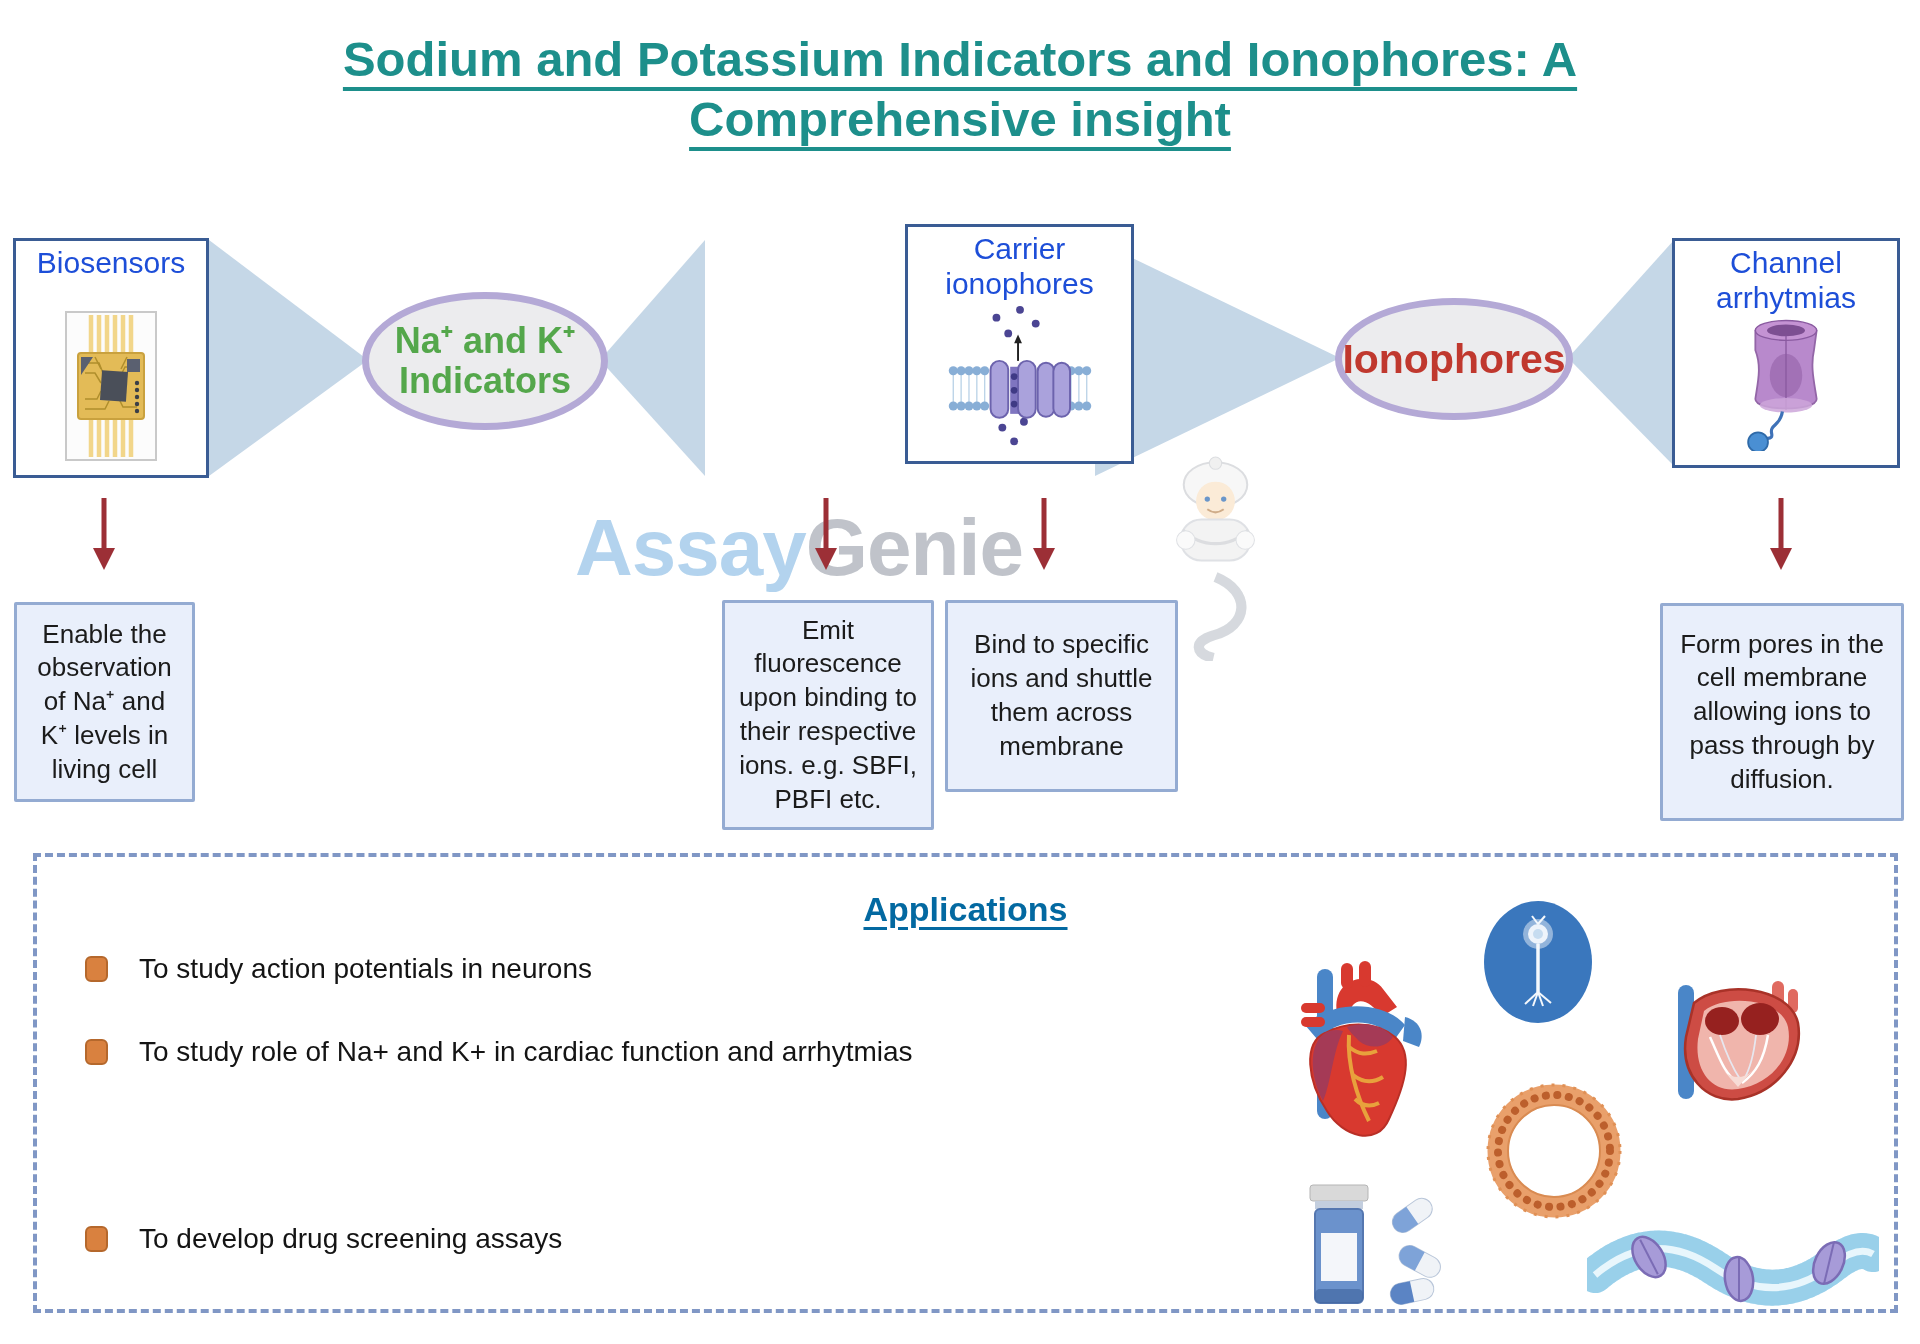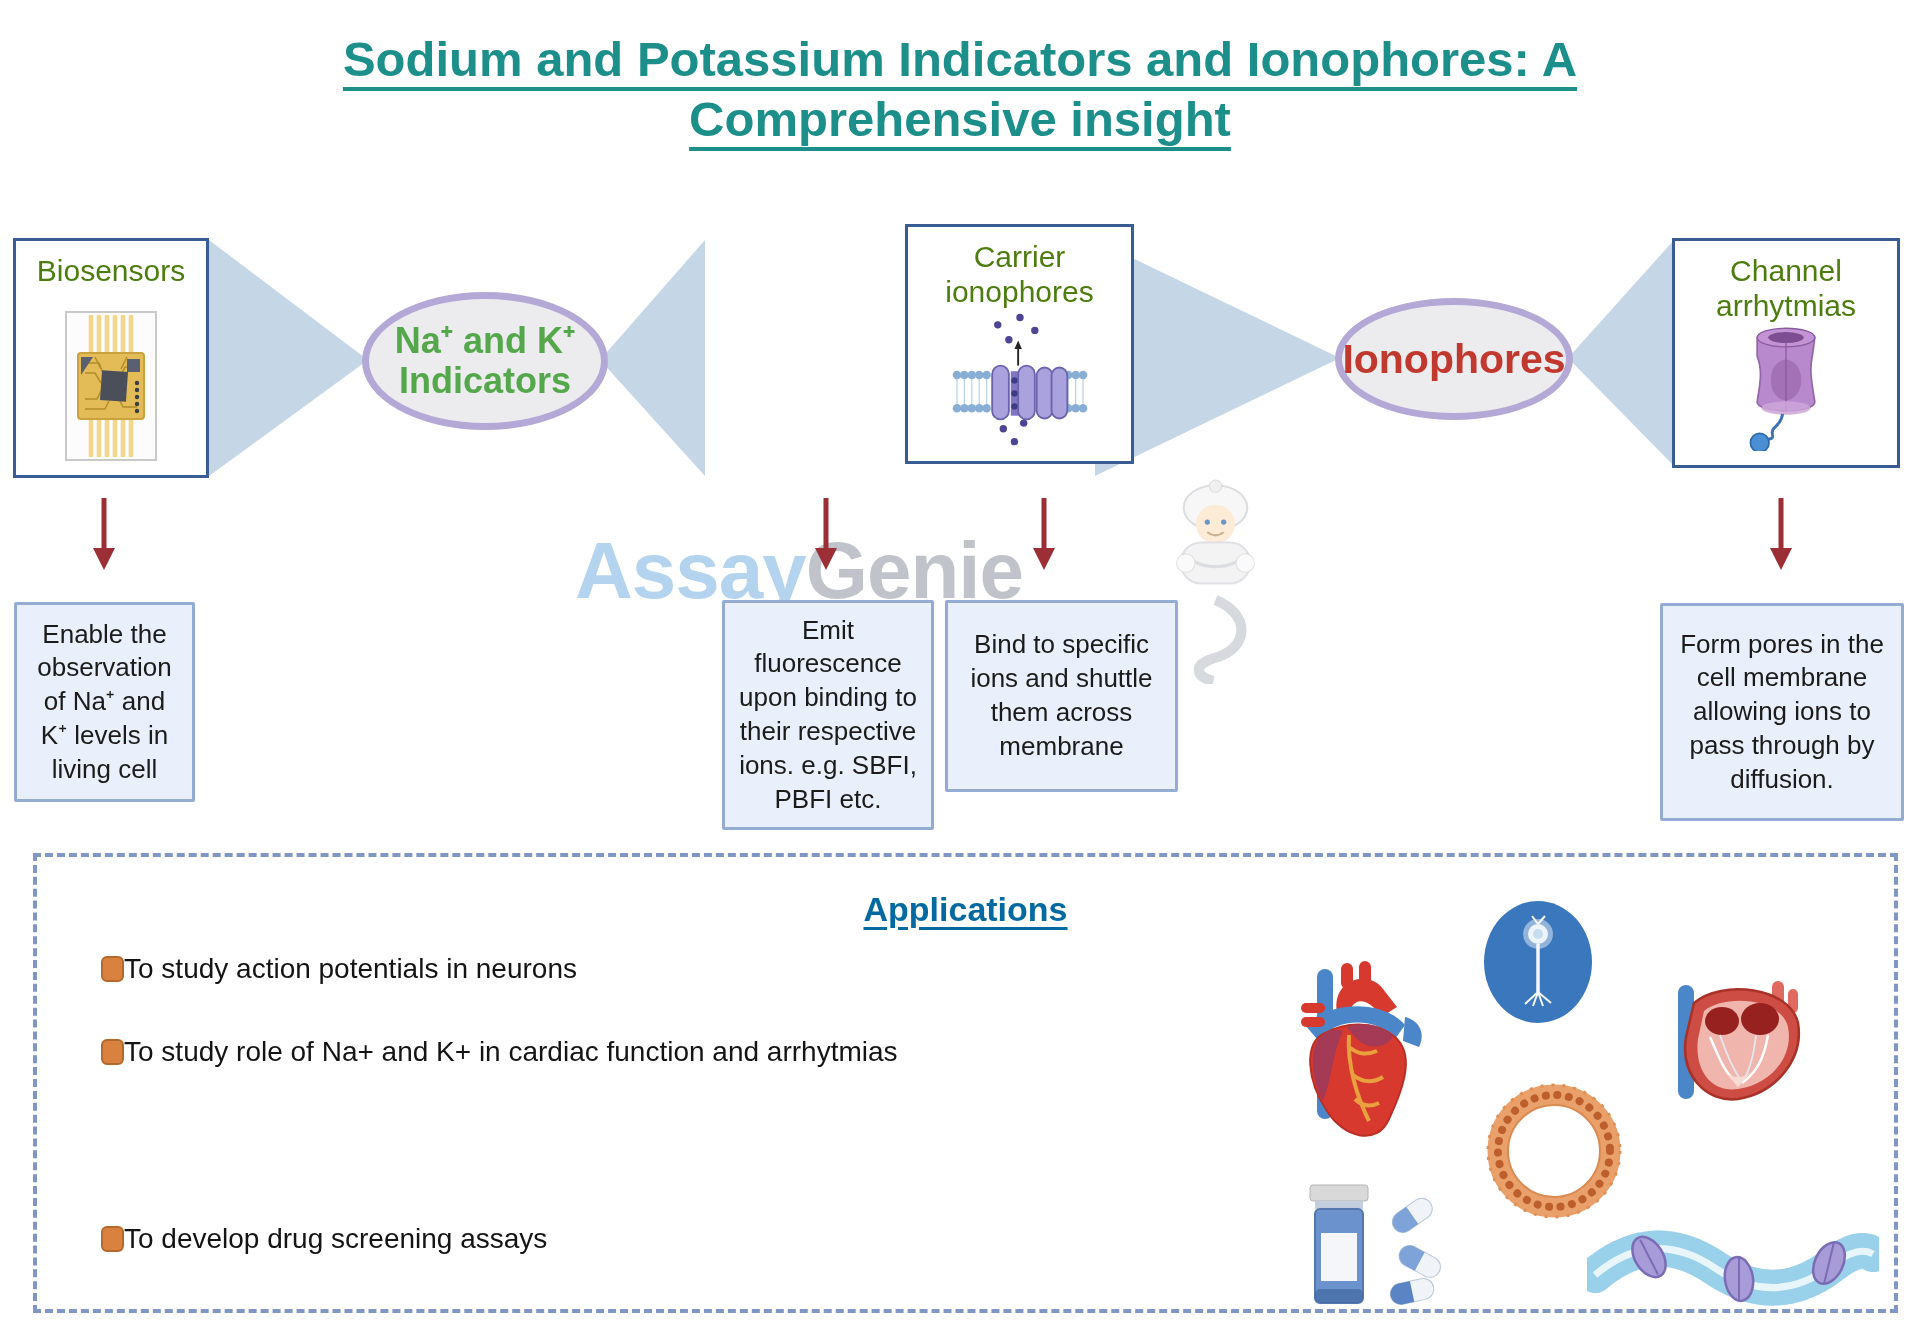--- a/index.html
+++ b/index.html
@@ -8,46 +8,46 @@
   .layer{position:absolute;left:0;top:0;width:1920px;height:1344px;pointer-events:none;}
 
   
   .title{position:absolute;top:30px;left:0;width:100%;text-align:center;z-index:4;}
   .title span{display:inline-block;max-width:1360px;font-size:49px;font-weight:bold;color:#1d8f8b;
       line-height:1.22;text-decoration:underline;text-decoration-thickness:4px;text-underline-offset:11px;}
 
   
   .node{position:absolute;background:#fff;border:3px solid #3a5c94;box-sizing:border-box;
         display:flex;flex-direction:column;align-items:center;z-index:3;}
-  .node .nlabel{font-size:30px;color:#4d7c0f;text-align:center;line-height:1.18;margin-top:12px;}
+  .node .nlabel{font-size:30px;color:#1d4ed8;text-align:center;line-height:1.18;margin-top:4px;}
   .node .icon{margin-top:auto;margin-bottom:14px;}
 
   .hub{position:absolute;border-radius:50%;border:7px solid #b4a9d6;background:#ececee;
        display:flex;flex-direction:column;align-items:center;justify-content:center;
        box-sizing:border-box;z-index:3;text-align:center;}
   .hub.green{color:#54a74b;font-size:36px;font-weight:bold;line-height:1.12;}
   .hub.red{color:#c0382e;font-size:41px;font-weight:bold;}
 
   .desc{position:absolute;background:#e9effb;border:3px solid #94abd2;border-radius:2px;
         box-sizing:border-box;display:flex;align-items:center;justify-content:center;
         font-size:26px;color:#1b1b1b;line-height:1.3;text-align:center;padding:10px 13px;z-index:3;}
 
   
-  .watermark{position:absolute;left:575px;top:531px;z-index:1;display:flex;align-items:flex-end;opacity:.9;}
+  .watermark{position:absolute;left:575px;top:508px;z-index:1;display:flex;align-items:flex-end;opacity:.9;}
   .wm-text{font-size:80px;font-weight:bold;letter-spacing:-1px;line-height:1;}
   .wm-blue{color:#abcfec;}
   .wm-gray{color:#b9bdc4;}
   .genie{position:absolute;left:578px;top:-52px;}
 
   
   .appbox{position:absolute;left:33px;top:853px;width:1865px;height:460px;box-sizing:border-box;
           border:4px dashed #8097c5;z-index:2;background:transparent;}
   .apptitle{position:absolute;left:0;top:33px;width:100%;text-align:center;font-size:34px;font-weight:bold;
           color:#0369a1;text-decoration:underline;text-decoration-thickness:3px;text-underline-offset:6px;}
-  .app-item{position:absolute;left:64px;display:flex;align-items:center;}
+  .app-item{position:absolute;left:48px;display:flex;align-items:center;gap:31px;}
   .bullet{width:23px;height:26px;border-radius:6px;background:#d9813f;border:2px solid #b5682c;box-sizing:border-box;flex:0 0 auto;}
   .app-item .txt{font-size:28px;color:#141414;white-space:nowrap;}
 
   .appimg{position:absolute;}
 </style>
 </head>
 <body>
 
 <div class="stage">
 

